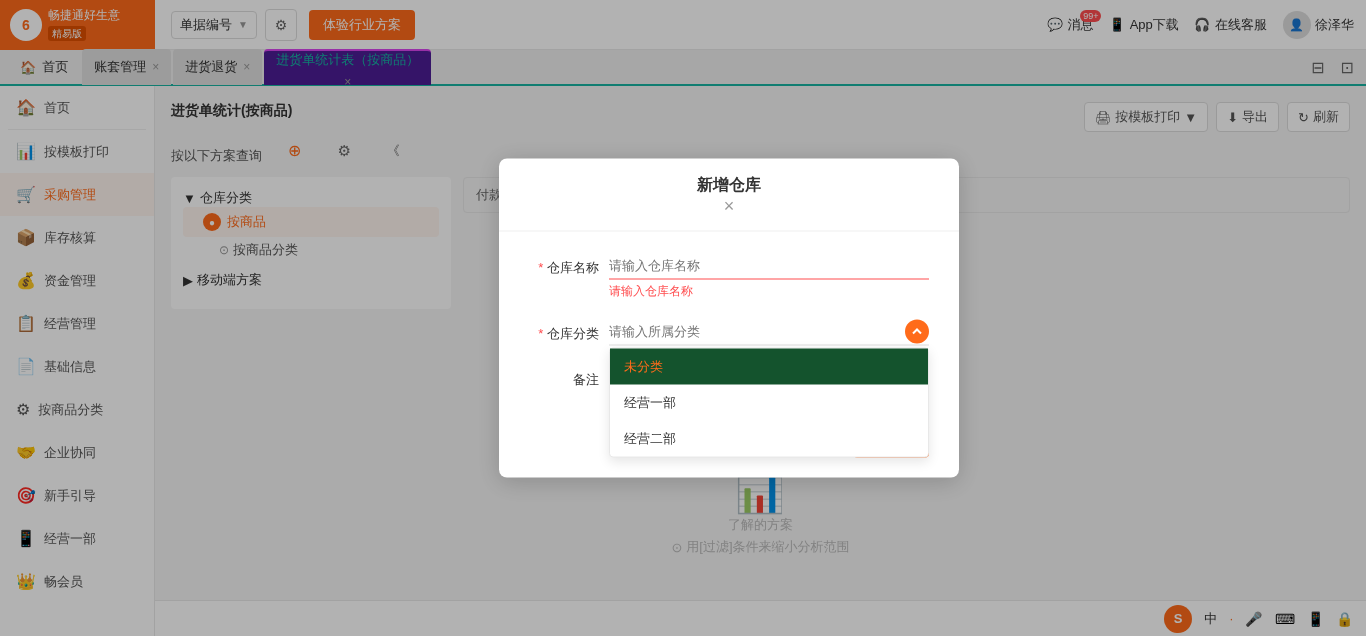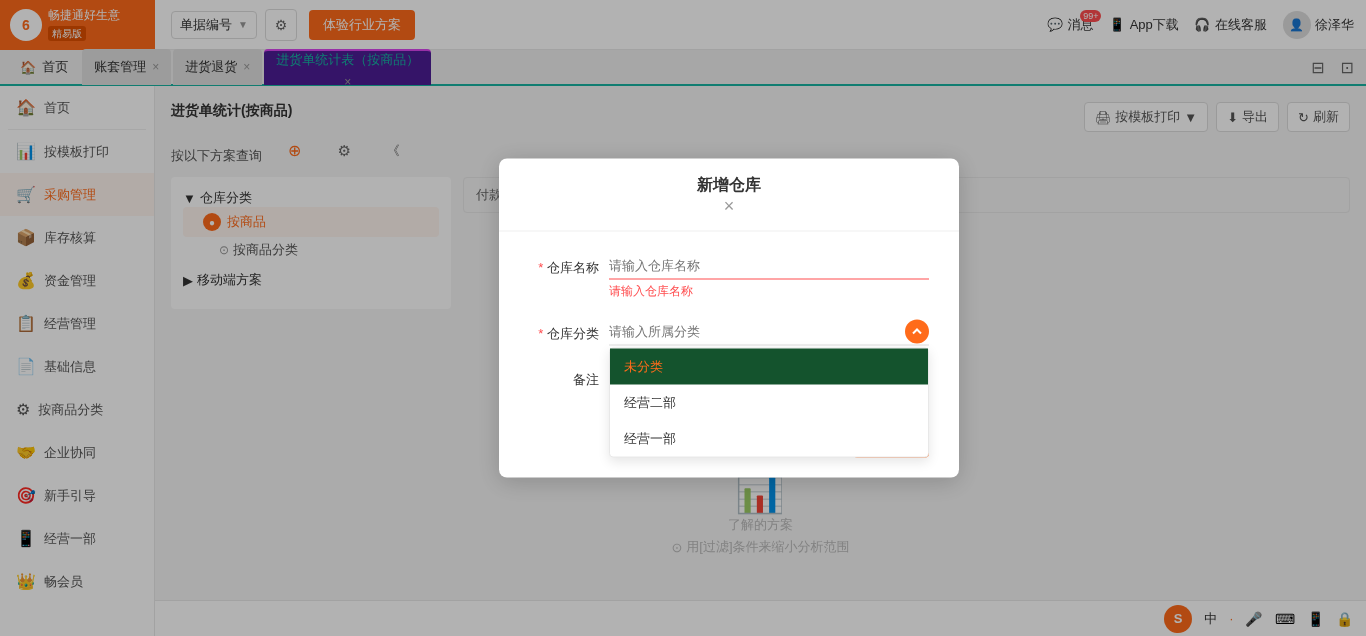--- a/index.html
+++ b/index.html
@@ -456,22 +456,22 @@
       <div class="dropdown-wrap" style="position:relative;">
         <input class="dropdown-input" placeholder="请输入所属分类" style="width: 100%; padding: 6px 28px 6px 0px; font-size: 13px; outline: none; background: transparent; border-top: none; border-right: none; border-left: none; border-image: initial; border-bottom: 1px solid rgb(221, 221, 221);">
         <div class="dropdown-arrow">
           <svg width="12" height="12" viewBox="0 0 12 12">
             <polyline points="2,8 6,4 10,8" stroke="#fff" stroke-width="2" fill="none"></polyline>
           </svg>
         </div>
         
         <div class="dropdown-list">
           <div class="dropdown-option selected">未分类</div>
+          <div class="dropdown-option">经营一部</div>
           <div class="dropdown-option">经营二部</div>
-          <div class="dropdown-option">经营一部</div>
         </div>
       </div>
     </div>
 
     <div class="form-row">
       <div class="form-label">
         <span>备注</span>
       </div>
       <textarea class="form-textarea" style=""></textarea>
     </div>

